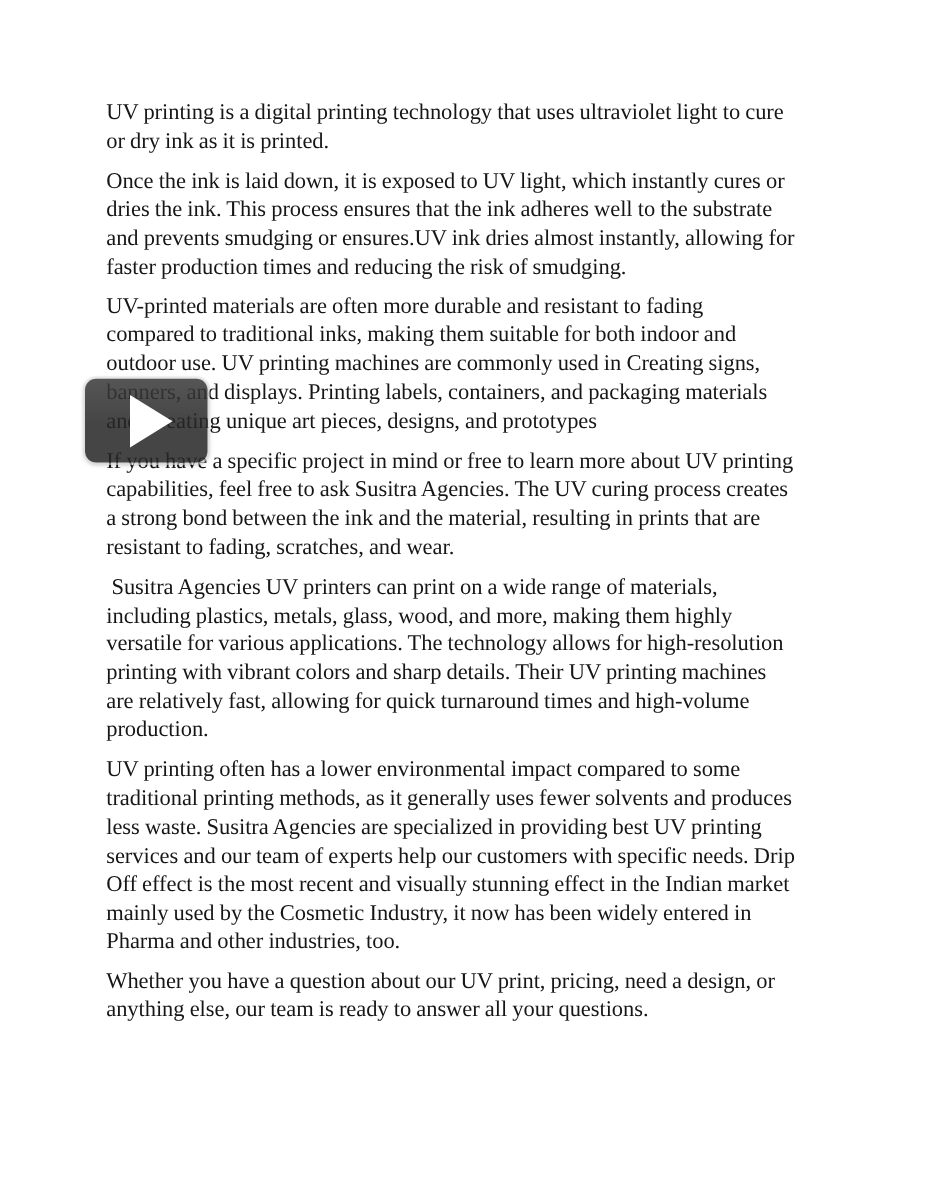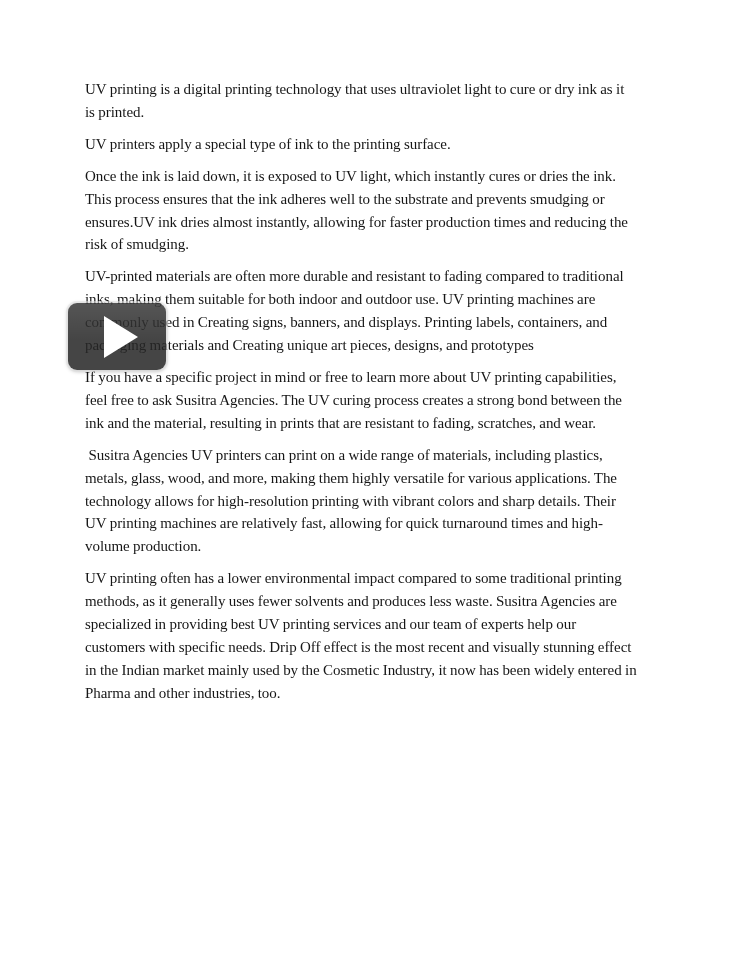--- a/index.html
+++ b/index.html
@@ -25,21 +25,21 @@
   }
 
   #doc-body {
     position: absolute;
     left: 85px;
     top: 78px;
     width: 568px;
   }
 
   .para {
-    font-size: 15px;
+    font-size: 18px;
     line-height: 22.9px;
     color: #161616;
     margin: 0 16px 9px 0;
     text-align: left;
     white-space: pre-wrap;
     letter-spacing: -0.05px;
     word-spacing: -0.3px;
   }
 
   
@@ -77,25 +77,25 @@
     z-index: 2;
   }
 </style>
 </head>
 <body>
 
 <div id="page">
 
   <div id="doc-body">
     <p class="para">UV printing is a digital printing technology that uses ultraviolet light to cure or dry ink as it is printed.</p>
-    <p class="para">UV printers apply a special type of ink to the printing surface.</p>
     <p class="para">Once the ink is laid down, it is exposed to UV light, which instantly cures or dries the ink. This process ensures that the ink adheres well to the substrate and prevents smudging or ensures.UV ink dries almost instantly, allowing for faster production times and reducing the risk of smudging.</p>
     <p class="para">UV-printed materials are often more durable and resistant to fading compared to traditional inks, making them suitable for both indoor and outdoor use. UV printing machines are commonly used in Creating signs, banners, and displays. Printing labels, containers, and packaging materials and Creating unique art pieces, designs, and prototypes</p>
     <p class="para">If you have a specific project in mind or free to learn more about UV printing capabilities, feel free to ask Susitra Agencies. The UV curing process creates a strong bond between the ink and the material, resulting in prints that are resistant to fading, scratches, and wear.</p>
     <p class="para"> Susitra Agencies UV printers can print on a wide range of materials, including plastics, metals, glass, wood, and more, making them highly versatile for various applications. The technology allows for high-resolution printing with vibrant colors and sharp details. Their UV printing machines are relatively fast, allowing for quick turnaround times and high-volume production.</p>
     <p class="para">UV printing often has a lower environmental impact compared to some traditional printing methods, as it generally uses fewer solvents and produces less waste. Susitra Agencies are specialized in providing best UV printing services and our team of experts help our customers with specific needs. Drip Off effect is the most recent and visually stunning effect in the Indian market mainly used by the Cosmetic Industry, it now has been widely entered in Pharma and other industries, too.</p>
+    <p class="para">Whether you have a question about our UV print, pricing, need a design, or anything else, our team is ready to answer all your questions.</p>
   </div>
 
   <div id="play-overlay" role="button" aria-label="Play">
     <span id="play-triangle"></span>
   </div>
 
 </div>
 
 </body></html>

